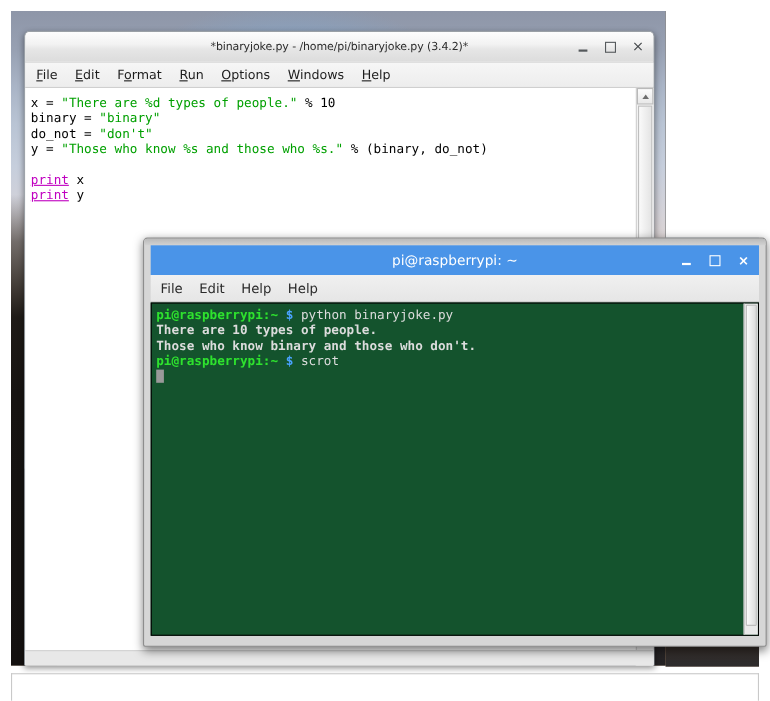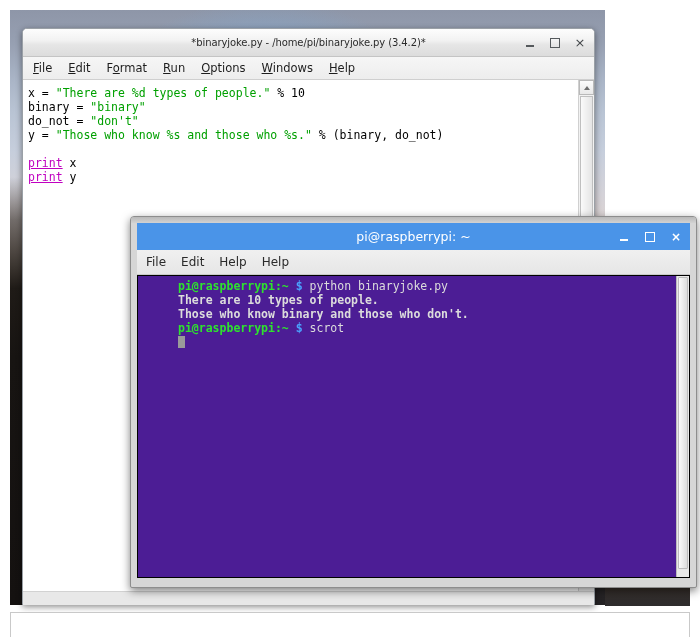--- a/index.html
+++ b/index.html
@@ -379,26 +379,25 @@
     font-size: 12px;
     color: #2a2a2a;
     font-family: "DejaVu Sans", sans-serif;
     white-space: nowrap;
     cursor: default;
   }
 
   #term-body {
     margin: 0 6px 6px 6px;
     height: 303px;
-    background: #4c1d95;
+    background: #14532d;
     display: flex;
     position: relative;
     border: 1px solid #000;
     box-sizing: border-box;
-    padding-left: 36px;
   }
   #term-screen {
     flex: 1;
     padding: 3px 0 0 4px;
     font-family: "DejaVu Sans Mono", monospace;
     font-size: 11.5px;
     line-height: 14px;
     color: #d8d8d8;
     white-space: pre;
     overflow: hidden;

